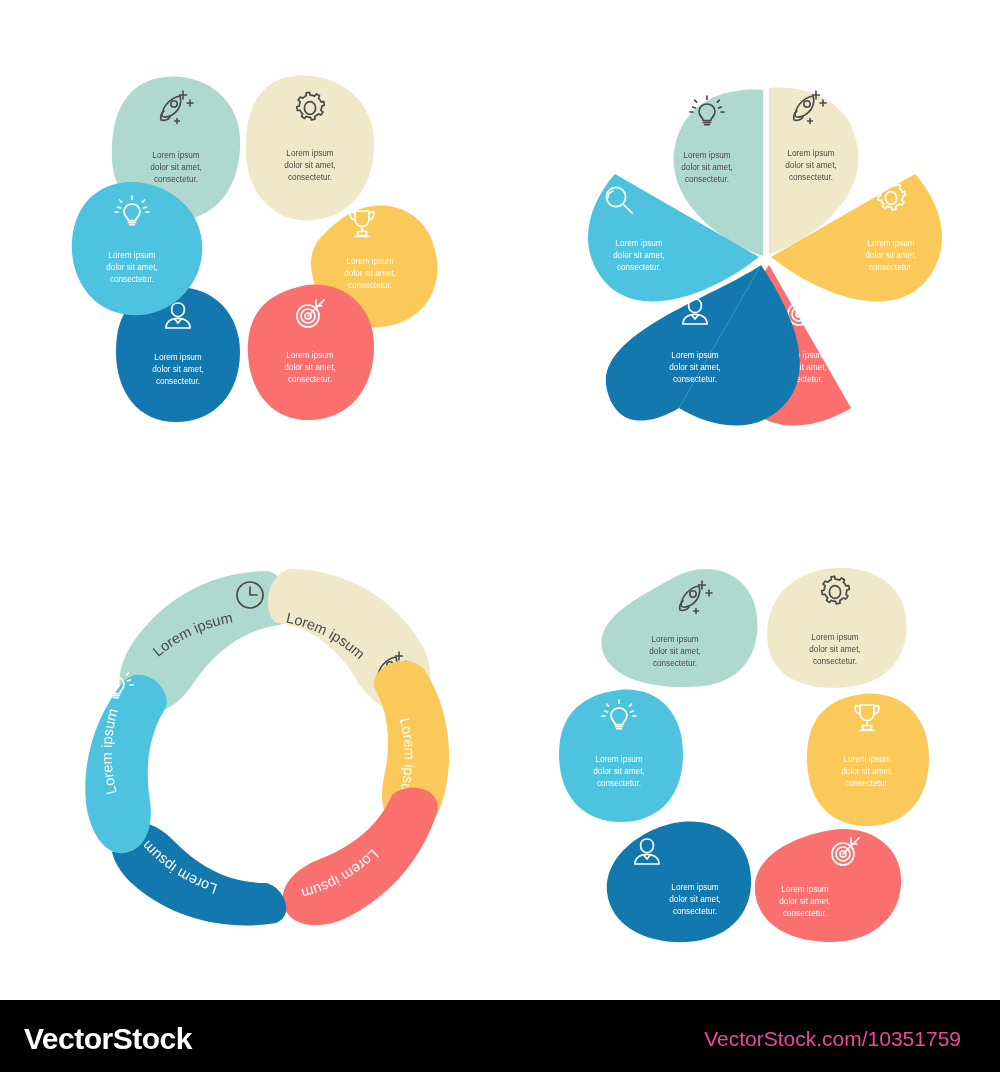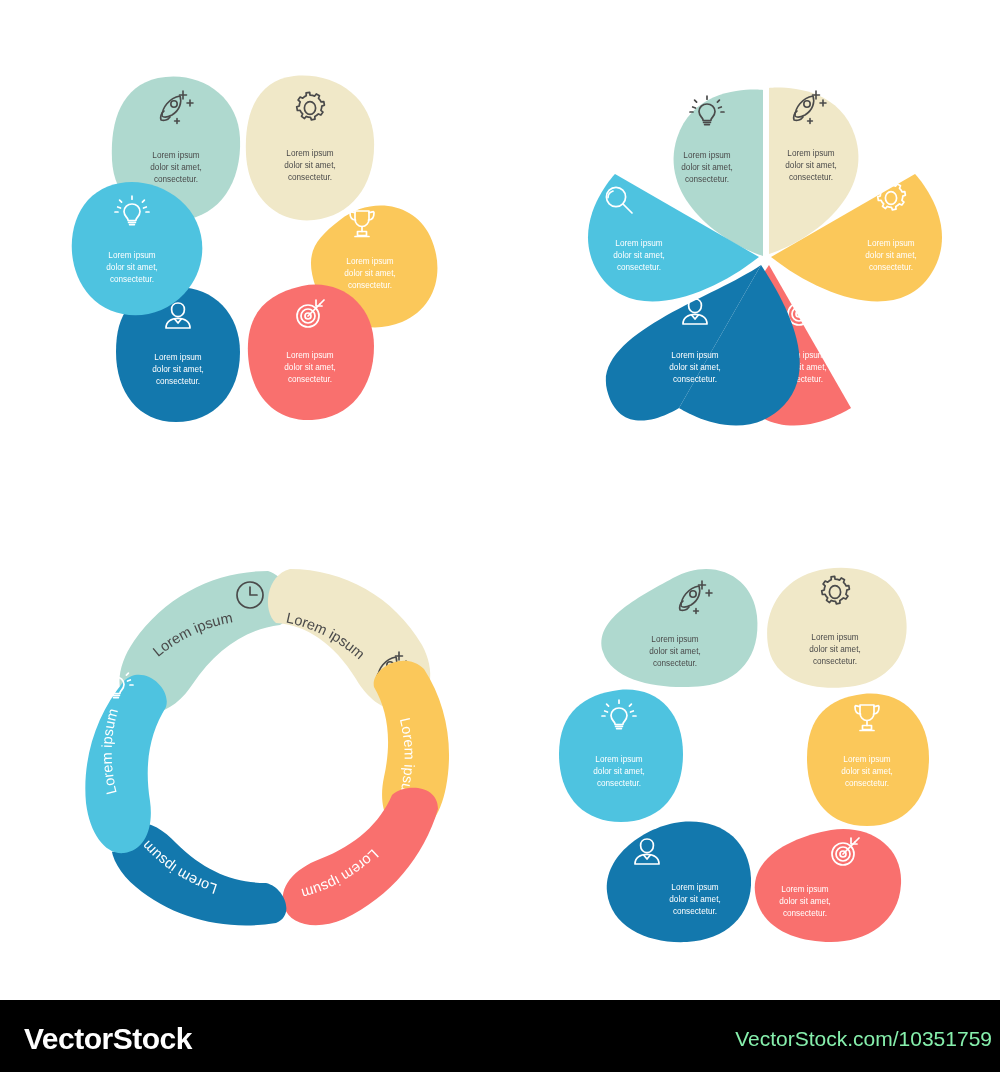--- a/index.html
+++ b/index.html
@@ -29,22 +29,22 @@
     position: absolute;
     left: 24px; top: 22px;
     color: #ffffff;
     font-size: 30px;
     font-weight: bold;
     letter-spacing: -0.5px;
     font-family: "Liberation Sans", sans-serif;
   }
   .footer-url {
     position: absolute;
-    right: 8px; top: 27px;
-    color: #86efac;
+    right: 39px; top: 27px;
+    color: #ec4899;
     font-size: 21px;
     font-family: "Liberation Sans", sans-serif;
   }
   .cap-line { font-size: 8.2px; }
 </style>
 </head>
 <body>
 
 <div id="stage">
 

